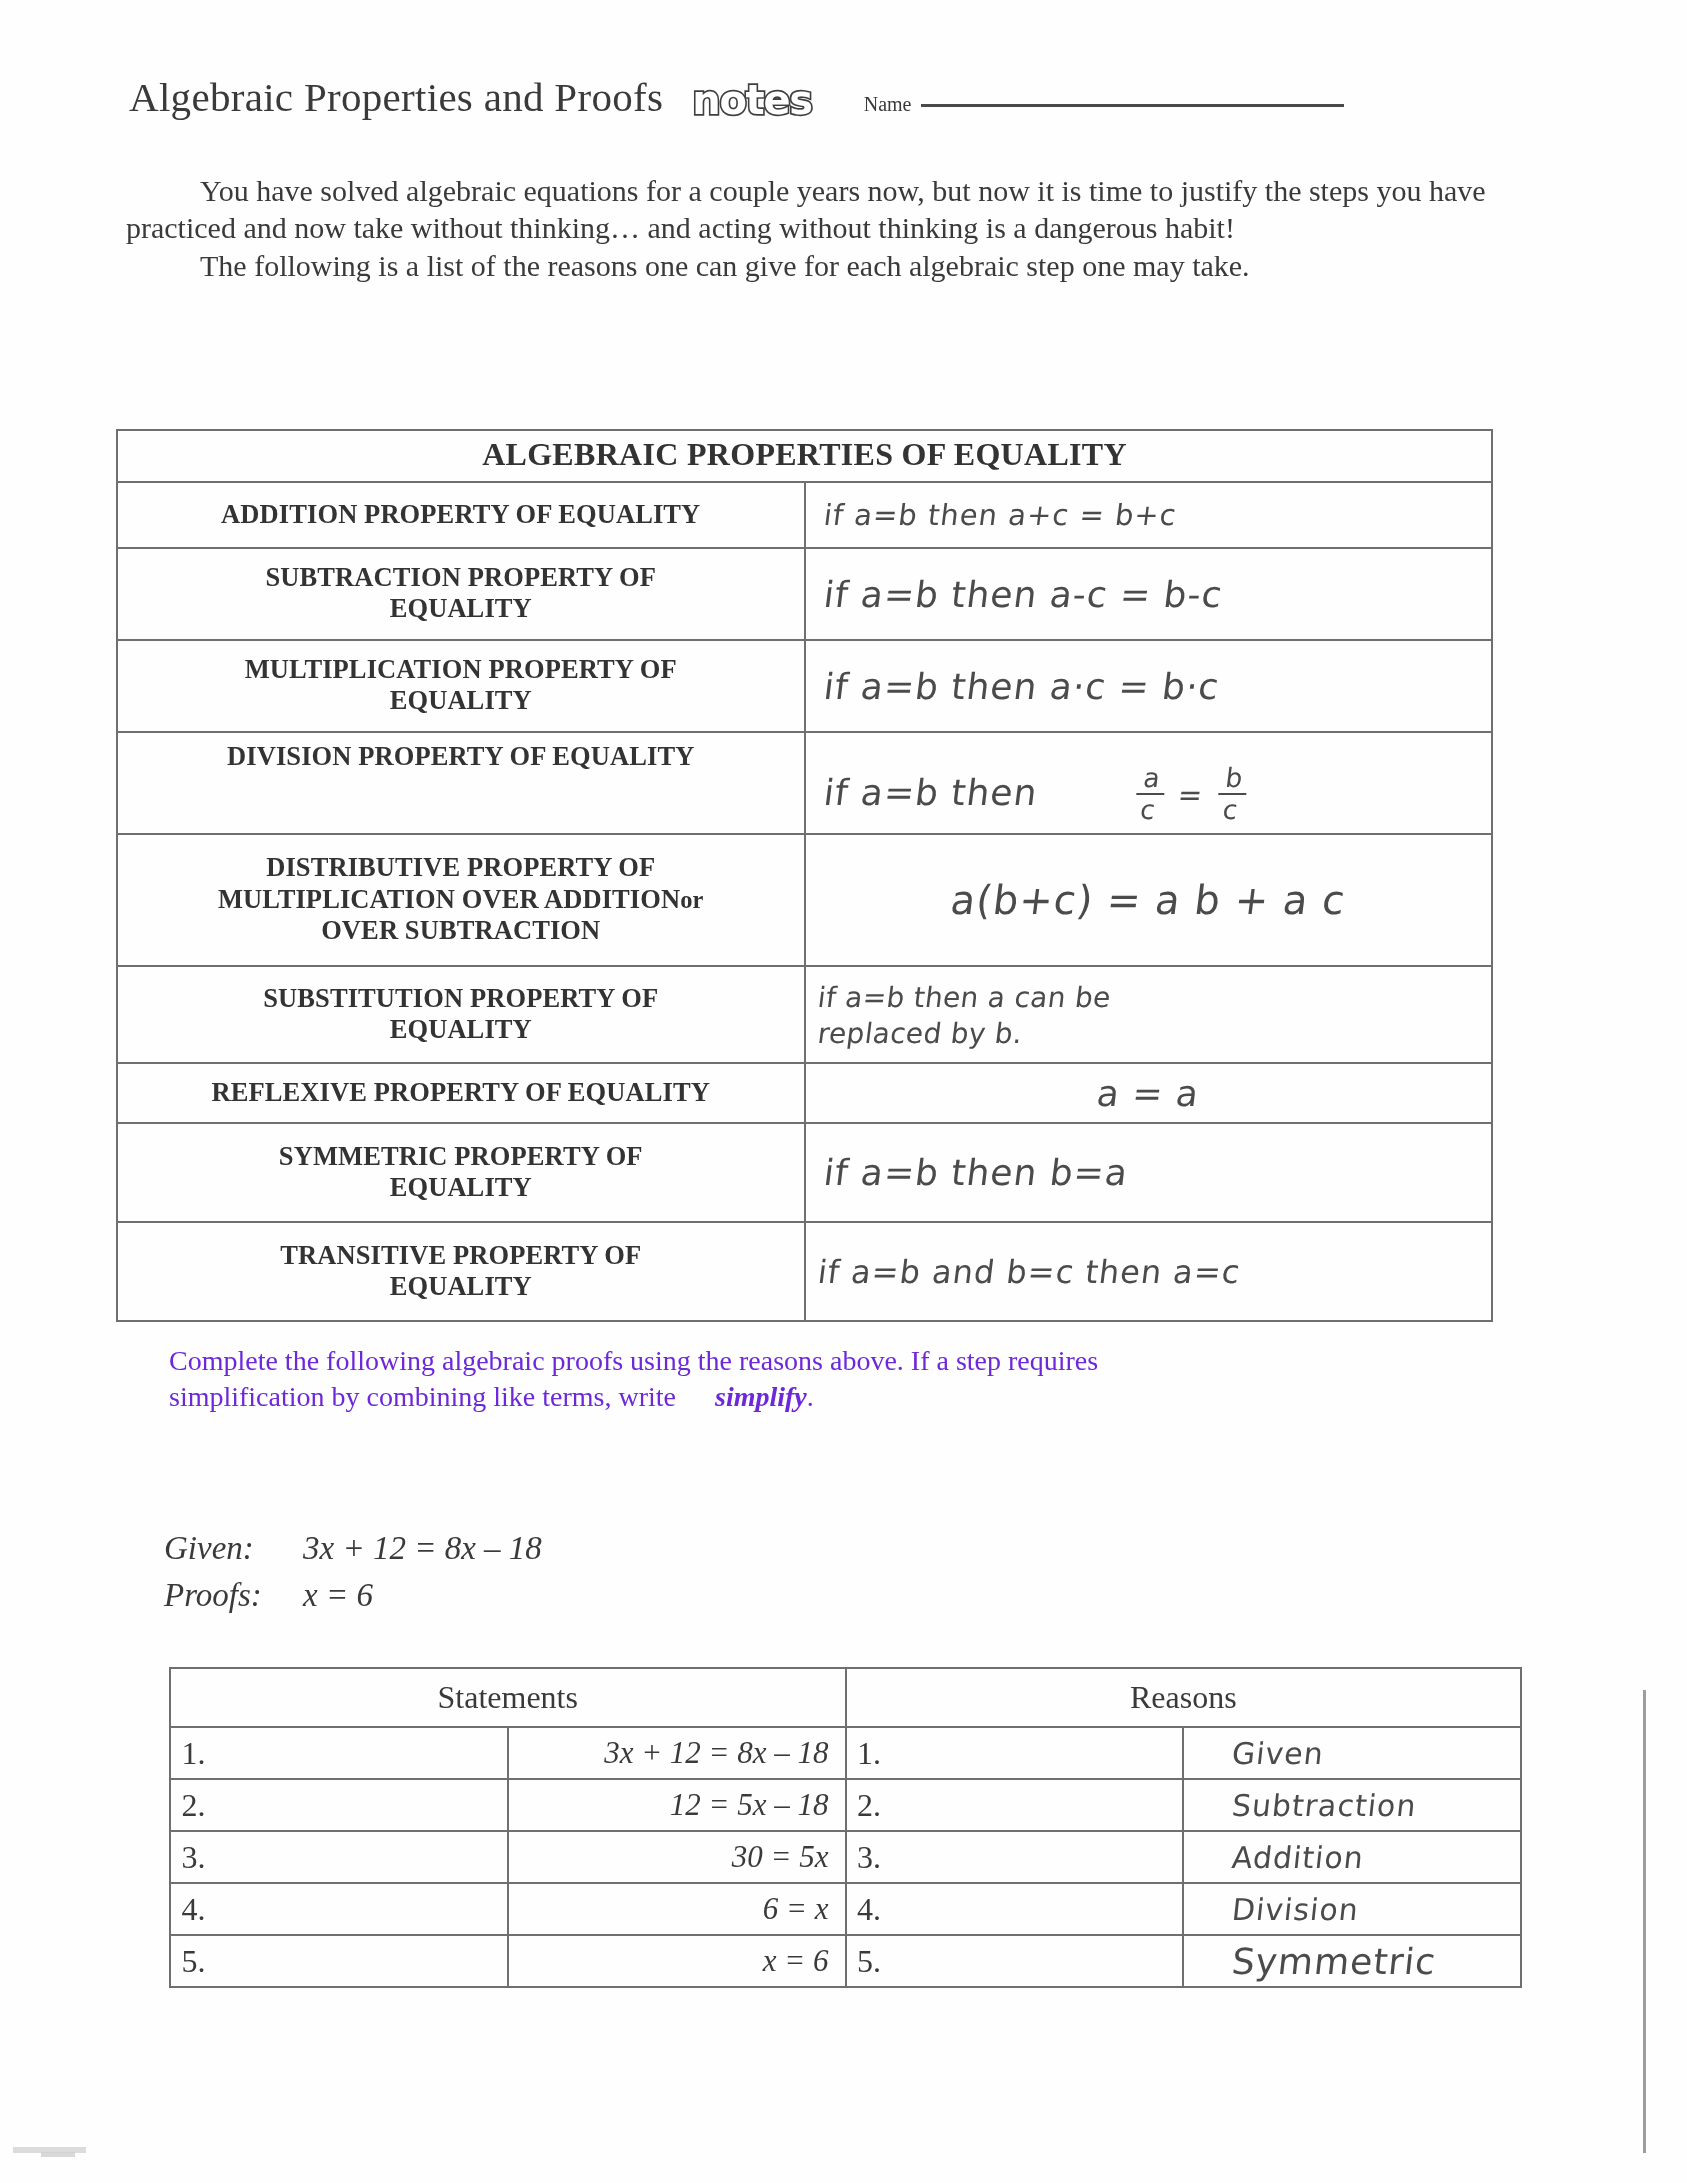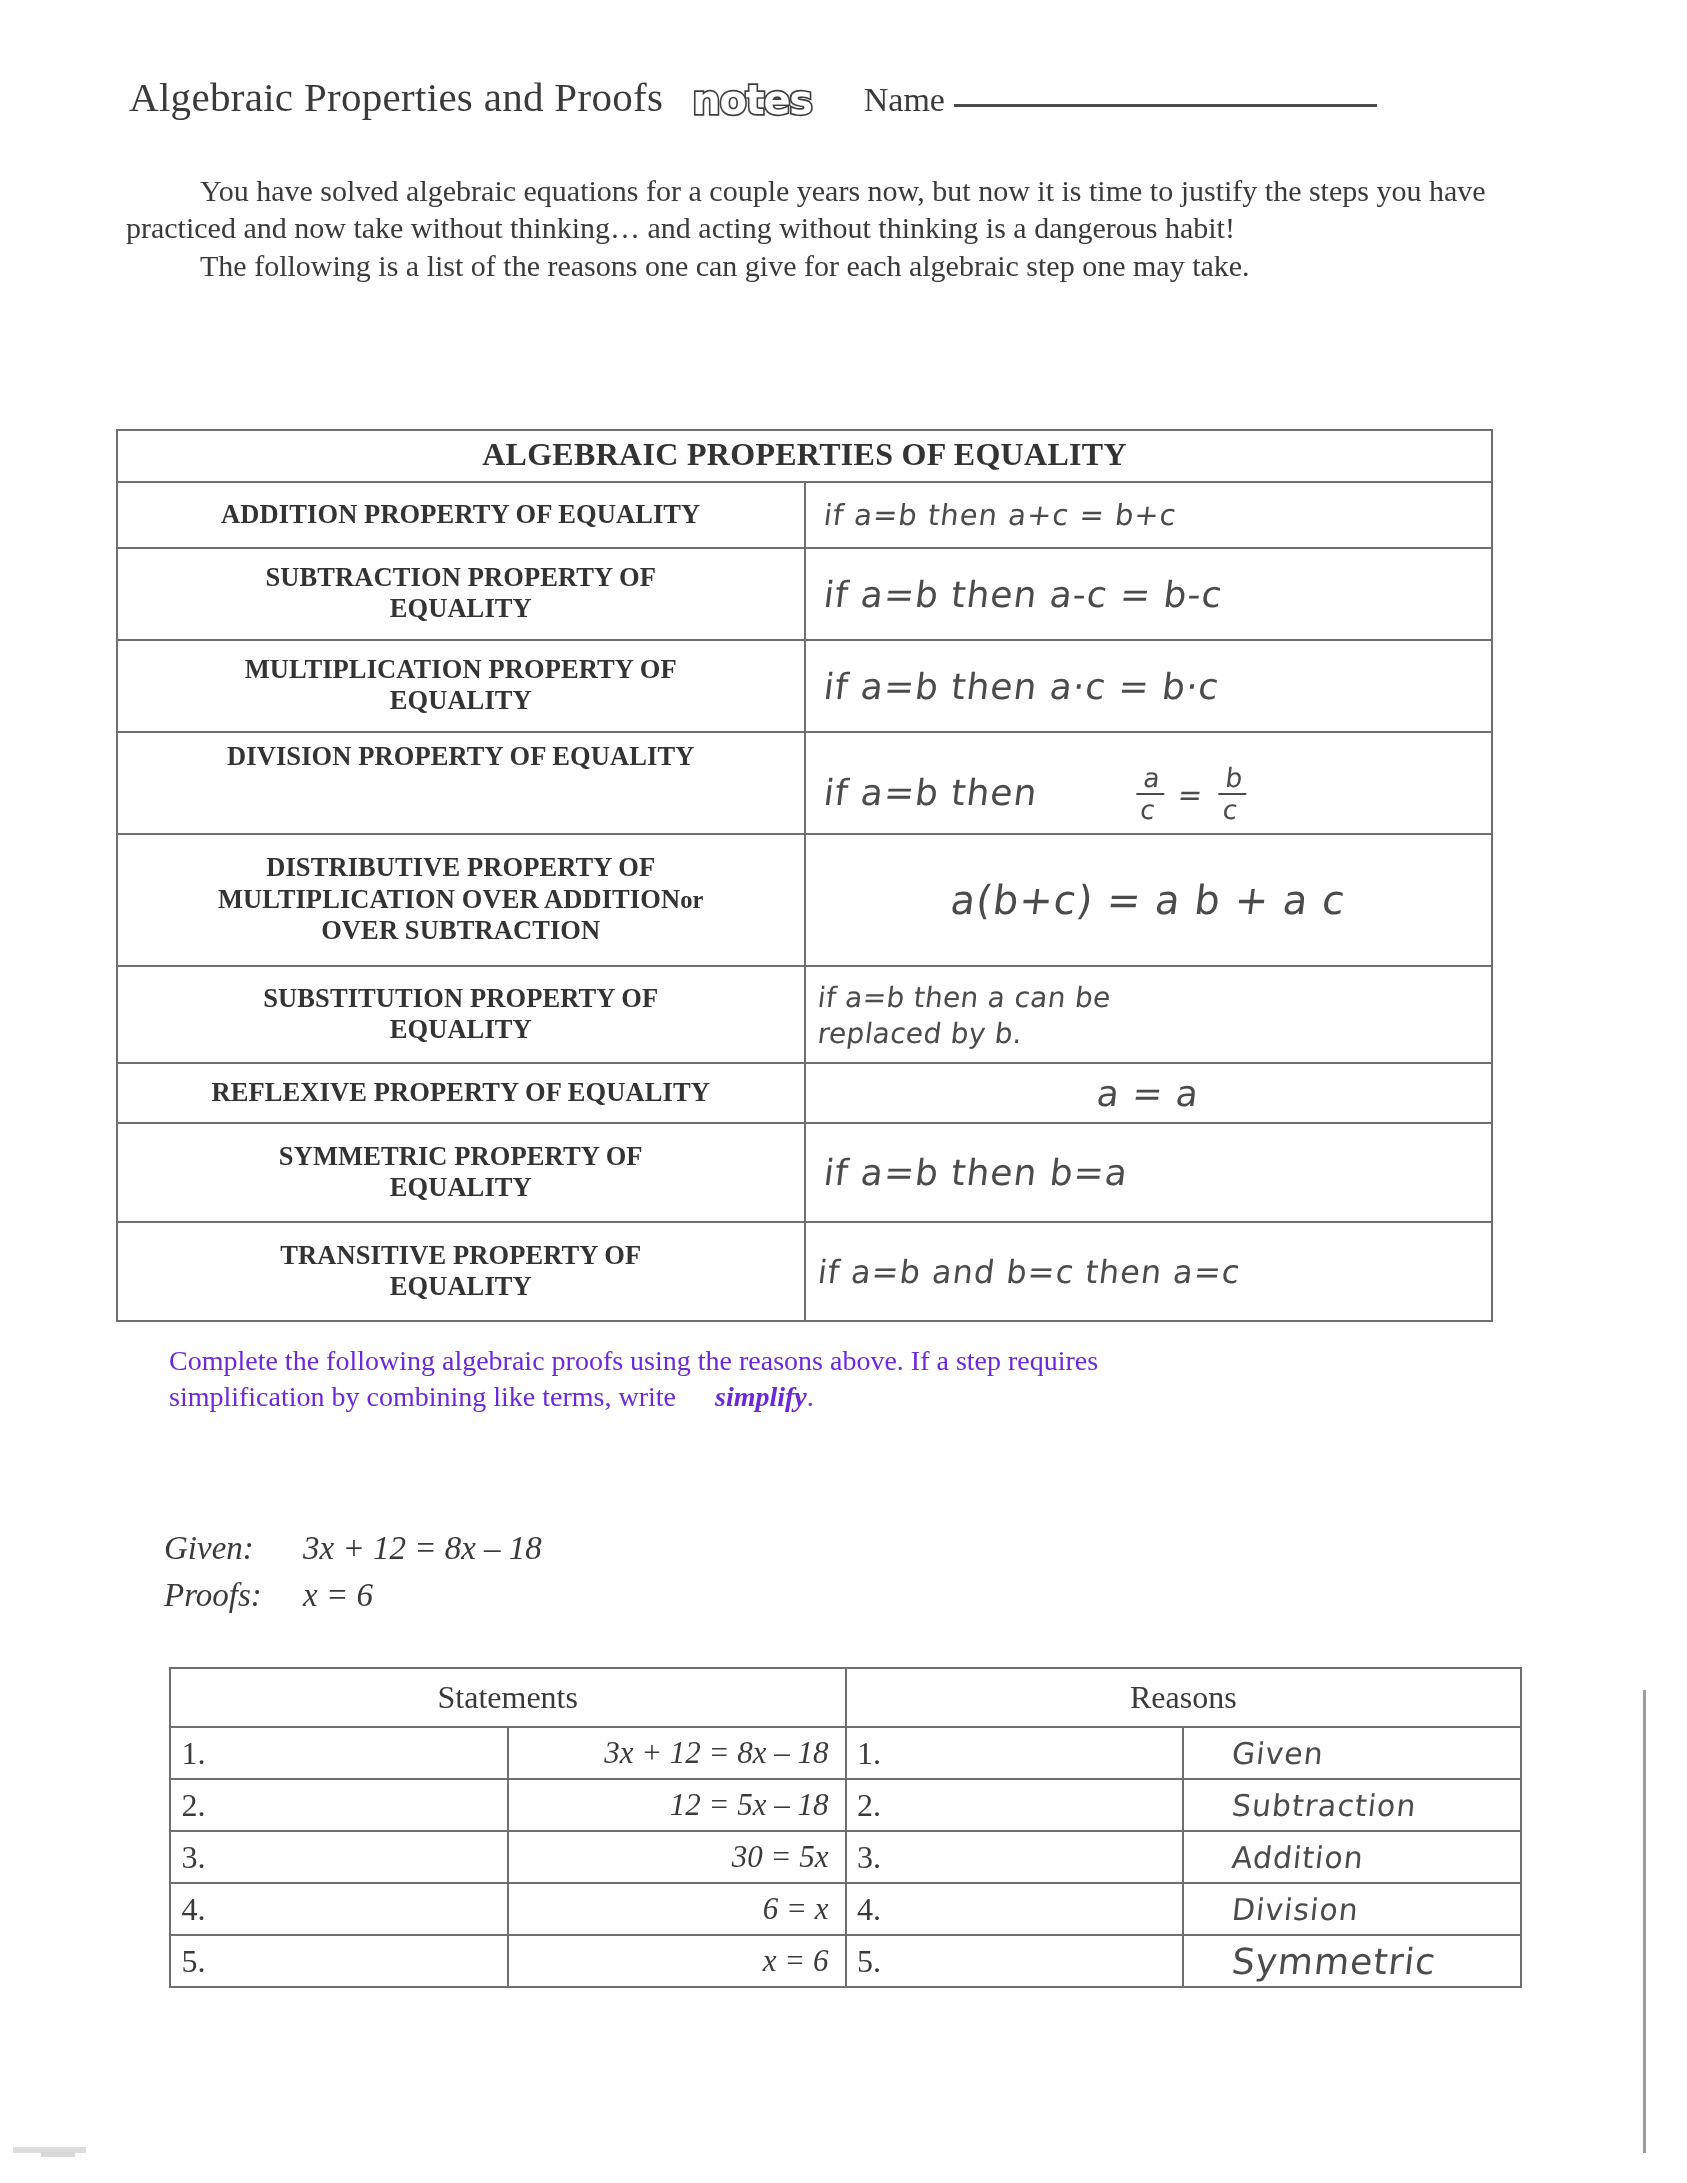--- a/index.html
+++ b/index.html
@@ -44,21 +44,21 @@
     font-weight: bold;
     letter-spacing: -1.3px;
     color: #ffffff;
     -webkit-text-stroke: 3.3px #3f3f3f;
     paint-order: stroke fill;
     position: relative;
     top: 2.6px;
   }
   .name-label {
     margin-left: 52px;
-    font-size: 34px;
+    font-size: 20px;
     color: #3a3a3a;
     white-space: nowrap;
   }
   .name-line {
     display: inline-block;
     width: 423px;
     border-bottom: 3.3px solid #4a4a4a;
     margin-left: 9.3px;
     position: relative;
     top: -4px;

